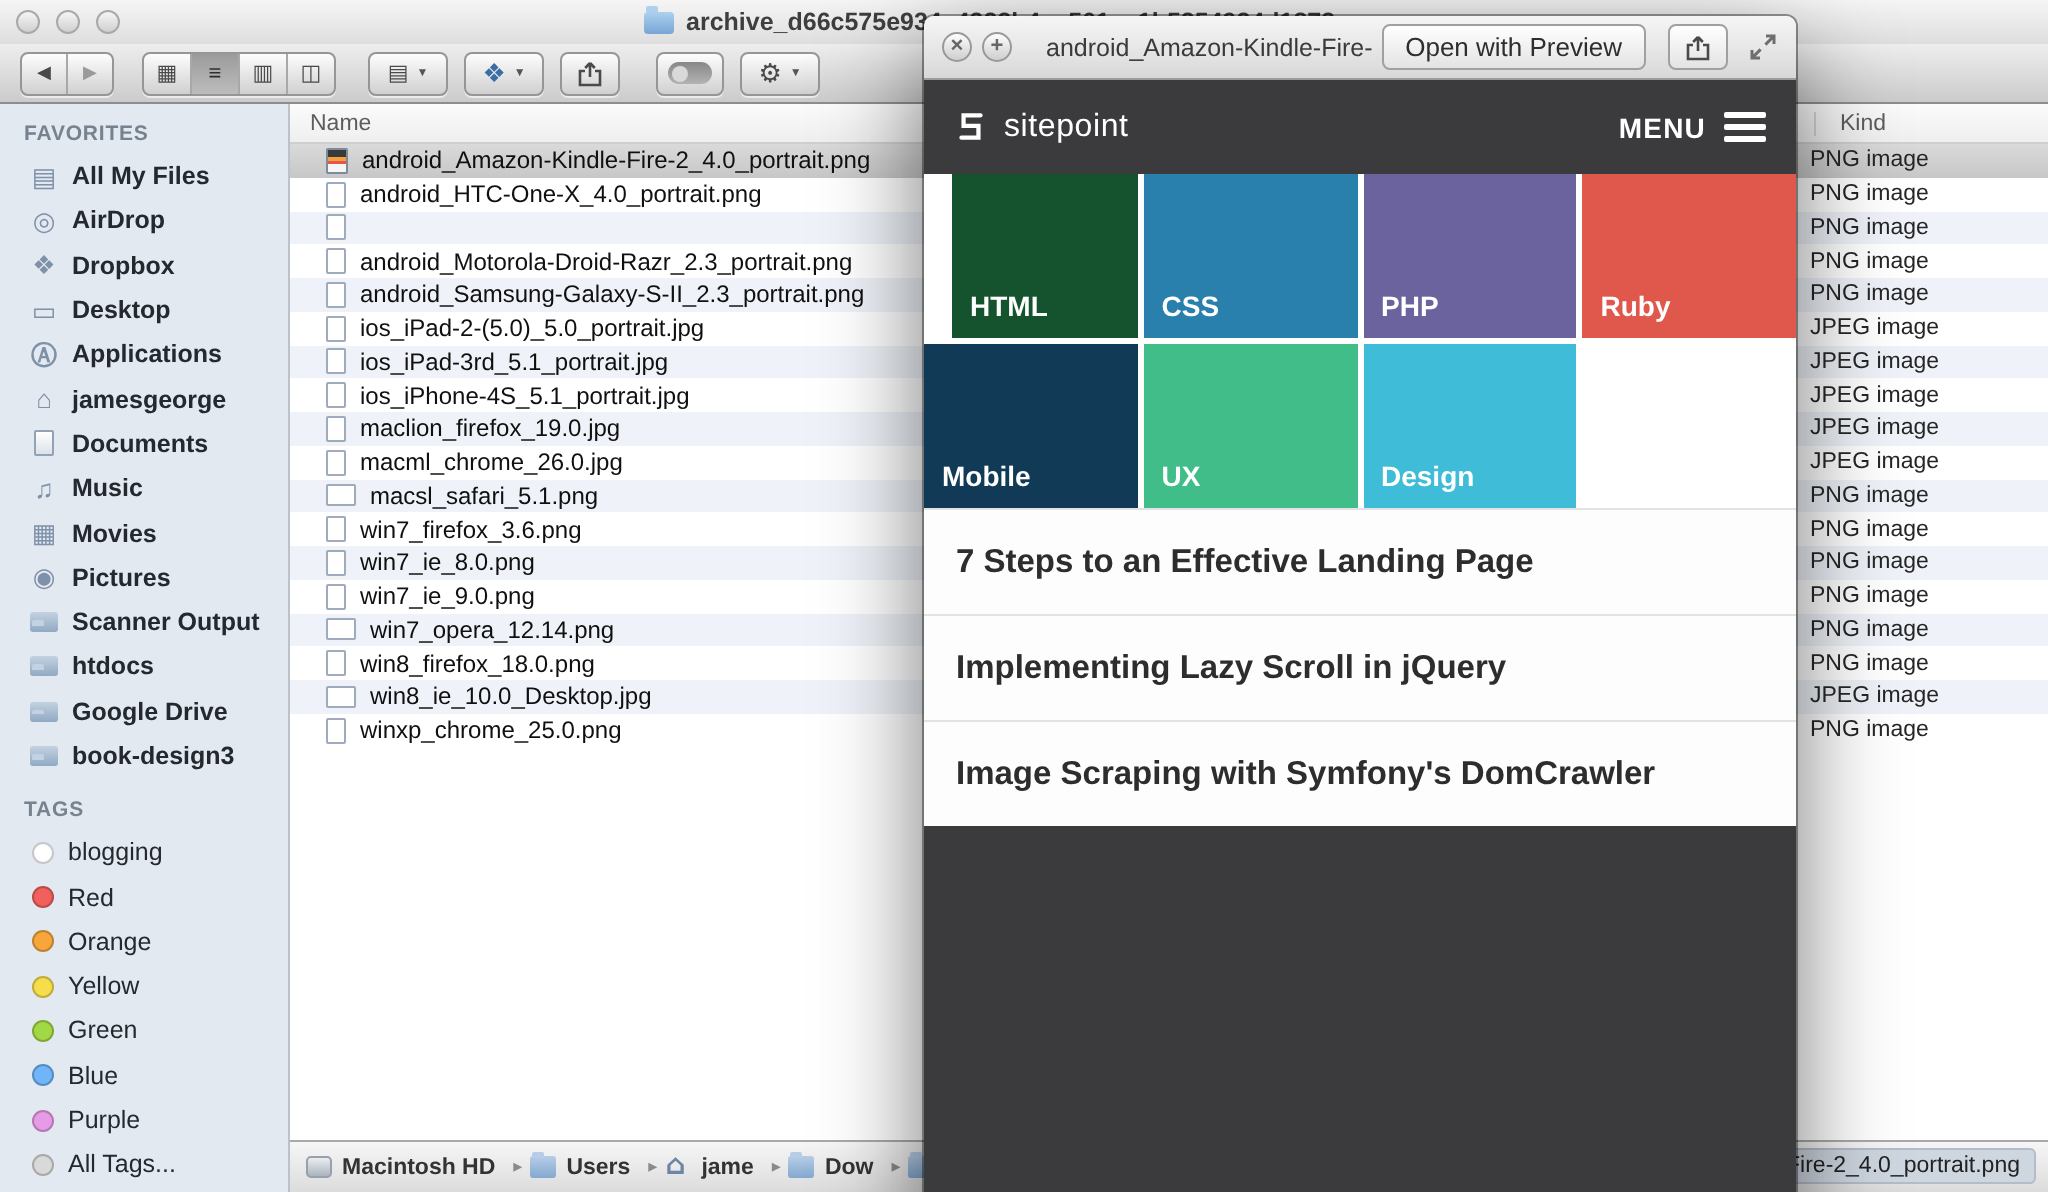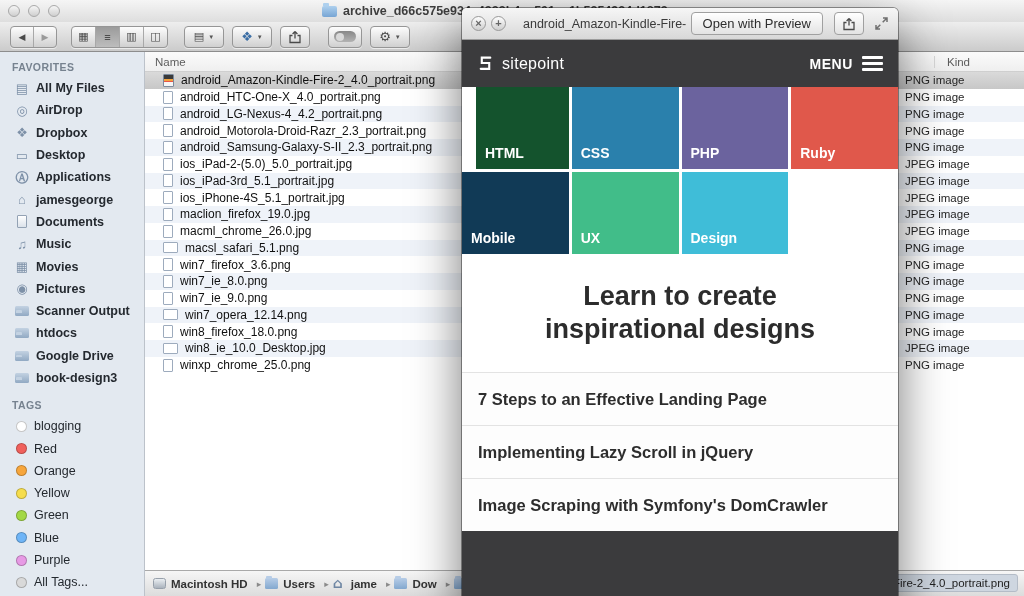--- a/index.html
+++ b/index.html
@@ -36,21 +36,21 @@
   .side-ico.folder::after{content:"";position:absolute;top:4px;left:3px;width:6px;height:2.5px;background:#c3d2e2;border-radius:1px 1px 0 0;}
   .side-ico.page::before{content:"";width:10px;height:13px;background:linear-gradient(#ffffff,#dbe2ea);border:1px solid #93a2b4;border-radius:1px;display:block;box-sizing:border-box;}
   .tagdot{width:11px;height:11px;border-radius:50%;border:1px solid rgba(0,0,0,.22);box-sizing:border-box;flex:none;margin-left:3px;margin-right:2px;}
   .tag-item{font-weight:normal;}
 
   
   .filearea{position:absolute;left:145px;top:52px;right:0;bottom:26px;background:#fff;overflow:hidden;}
   .list-head{height:19px;display:flex;align-items:center;border-bottom:1px solid #cfcfcf;background:linear-gradient(#fbfbfb,#efefef);font-size:11.5px;color:#5d5d5d;}
   .h-name{flex:1;padding-left:10px;}
   .h-sliver{width:18px;}
-  .h-kind{width:90px;border-left:1px solid #d6d6d6;padding-left:12px;box-sizing:border-box;}
+  .h-kind{width:117px;border-left:1px solid #d6d6d6;padding-left:12px;box-sizing:border-box;}
   div.frow{height:16.75px;display:flex;align-items:center;font-size:12px;color:#101010;}
   div.frow:nth-of-type(odd){background:#eff3f9;}
   div.frow.sel{background:linear-gradient(#dadada,#c7c7c7);}
   .fc-name{flex:1;display:flex;align-items:center;gap:7px;padding-left:18px;overflow:hidden;white-space:nowrap;}
   .fc-sliver{width:18px;flex:none;font-size:11.5px;color:#3a3a3a;overflow:hidden;}
   .fc-kind{width:132px;flex:none;border-left:1px solid #e4e4e4;padding-left:12px;box-sizing:border-box;font-size:11.5px;color:#262626;}
   .ficon{width:10px;height:13px;background:#fff;border:1px solid #9dabbd;border-radius:1px;box-sizing:border-box;flex:none;}
   .ficon.wide{width:15px;height:11px;}
   .ficon.thumb{width:11px;height:13px;border-color:#7c8a9c;background:linear-gradient(180deg,#3a3a3a 0 34%,#f2a33d 34% 52%,#e8544a 52% 64%,#f5f5f5 64%);}
 
@@ -286,21 +286,20 @@
               <span class="ficon tall"></span>
               <span>android_HTC-One-X_4.0_portrait.png</span>
             </span>
             <span class="fc-sliver">3</span>
             <span class="fc-kind">PNG image</span>
           </div>
 
           <div class="frow">
             <span class="fc-name">
               <span class="ficon tall"></span>
-              <span>android_LG-Nexus-4_4.2_portrait.png</span>
             </span>
             <span class="fc-sliver">3</span>
             <span class="fc-kind">PNG image</span>
           </div>
 
           <div class="frow">
             <span class="fc-name">
               <span class="ficon tall"></span>
               <span>android_Motorola-Droid-Razr_2.3_portrait.png</span>
             </span>
@@ -538,26 +537,20 @@
 
           <div class="tile" style="background-color: rgb(65, 189, 137);">
             <span class="tile-label">UX</span>
           </div>
 
           <div class="tile" style="background-color: rgb(63, 189, 216);">
             <span class="tile-label">Design</span>
           </div>
         </div>
 
-      <div class="hero">
-        <div class="hero-h">
-          <div>Learn to create</div>
-          <div>inspirational designs</div>
-        </div>
-      </div>
 
       <div class="articles">
 
           <div class="article-row">7 Steps to an Effective Landing Page</div>
 
           <div class="article-row">Implementing Lazy Scroll in jQuery</div>
 
           <div class="article-row">Image Scraping with Symfony's DomCrawler</div>
         </div>
 

